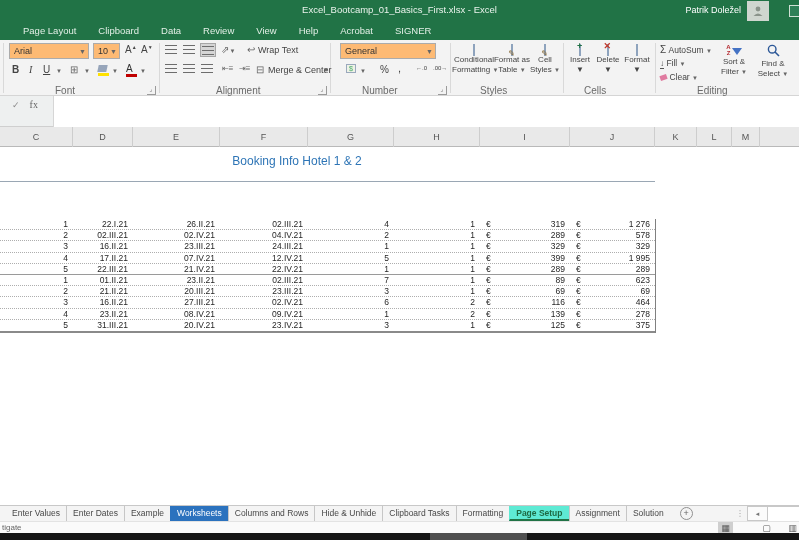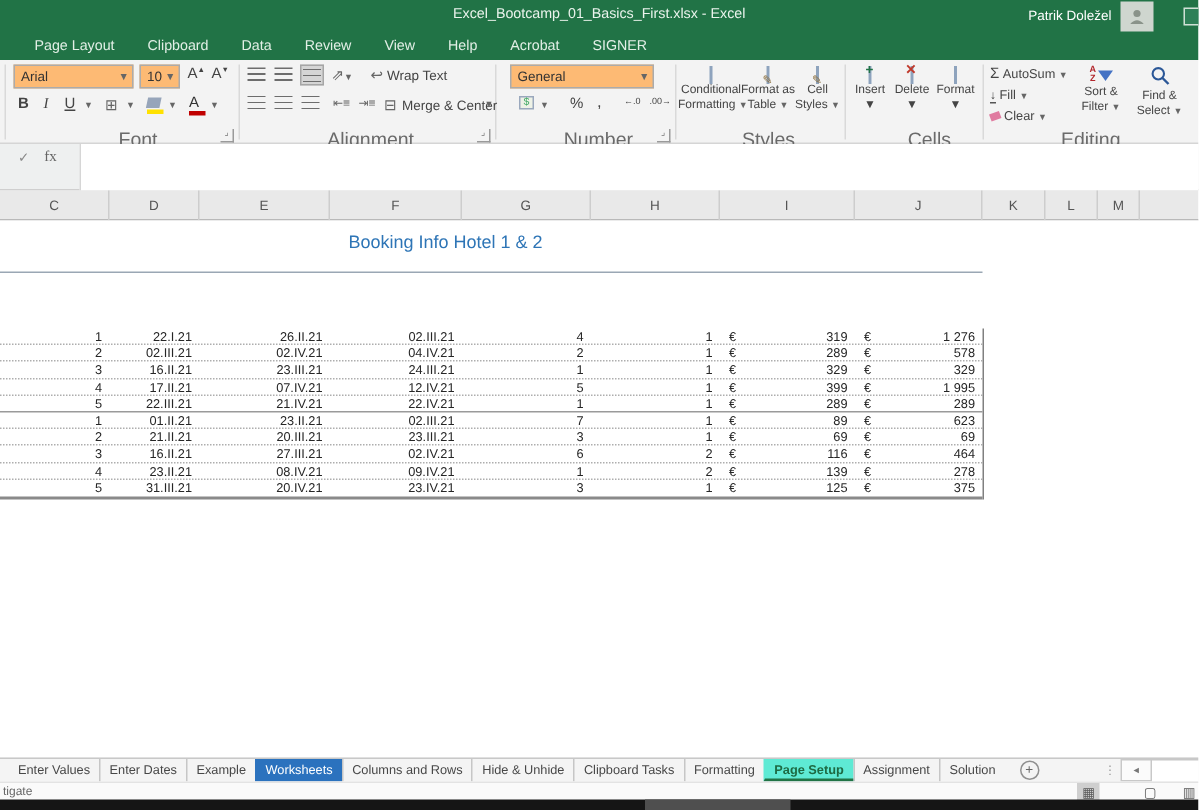--- a/index.html
+++ b/index.html
@@ -15,21 +15,21 @@
 
   
   .tabbar { position:absolute; left:0; top:22px; width:799px; height:18px; background:#217346; display:flex; align-items:center; padding-left:12px; }
   .rtab { color:#e2efe6; font-size:9.5px; padding:0 11px; line-height:18px; white-space:nowrap; cursor:default; }
   .tellme { display:flex; align-items:center; margin-left:10px; color:#fff; font-size:9.5px; white-space:nowrap; }
   .tellme svg { margin-right:6px; }
 
   
   .ribbon { position:absolute; left:0; top:40px; width:799px; height:56px; background:#f3f3f3; border-bottom:1px solid #d5d5d5; font-size:9px; color:#444; }
   .gdiv { position:absolute; top:3px; height:50px; width:1px; background:#d9d9d9; }
-  .glabel { position:absolute; top:45px; font-size:13px; color:#6a6a6a; text-align:right; }
+  .glabel { position:absolute; top:45px; font-size:10px; color:#6a6a6a; text-align:left; }
   .launcher { position:absolute; top:46px; width:9px; height:9px; border:1px solid #9a9a9a; border-top:none; border-left:none; font-size:6px; color:#777; line-height:7px; text-align:center; }
   .selbox { position:absolute; height:16px; background:#fdba74; border:1px solid #ababab; font-size:9px; color:#333; line-height:14px; padding-left:4px; }
   .selbox .arr { position:absolute; right:2px; top:1px; color:#666; font-size:7px; }
   .mini { position:absolute; font-size:10px; color:#444; }
   .alico { position:absolute; width:12px; height:9px; background:repeating-linear-gradient(180deg,#6d6d6d 0 1px,transparent 1px 4px); }
   .alwrap { position:absolute; width:16px; height:14px; }
   .alwrap.sel { background:#d5d5d5; border:1px solid #a6a6a6; }
   .alwrap .alico { left:1px; top:2px; position:absolute; }
   .dropv { font-size:6px; color:#666; }
   .btn2 { position:absolute; text-align:center; cursor:default; }

